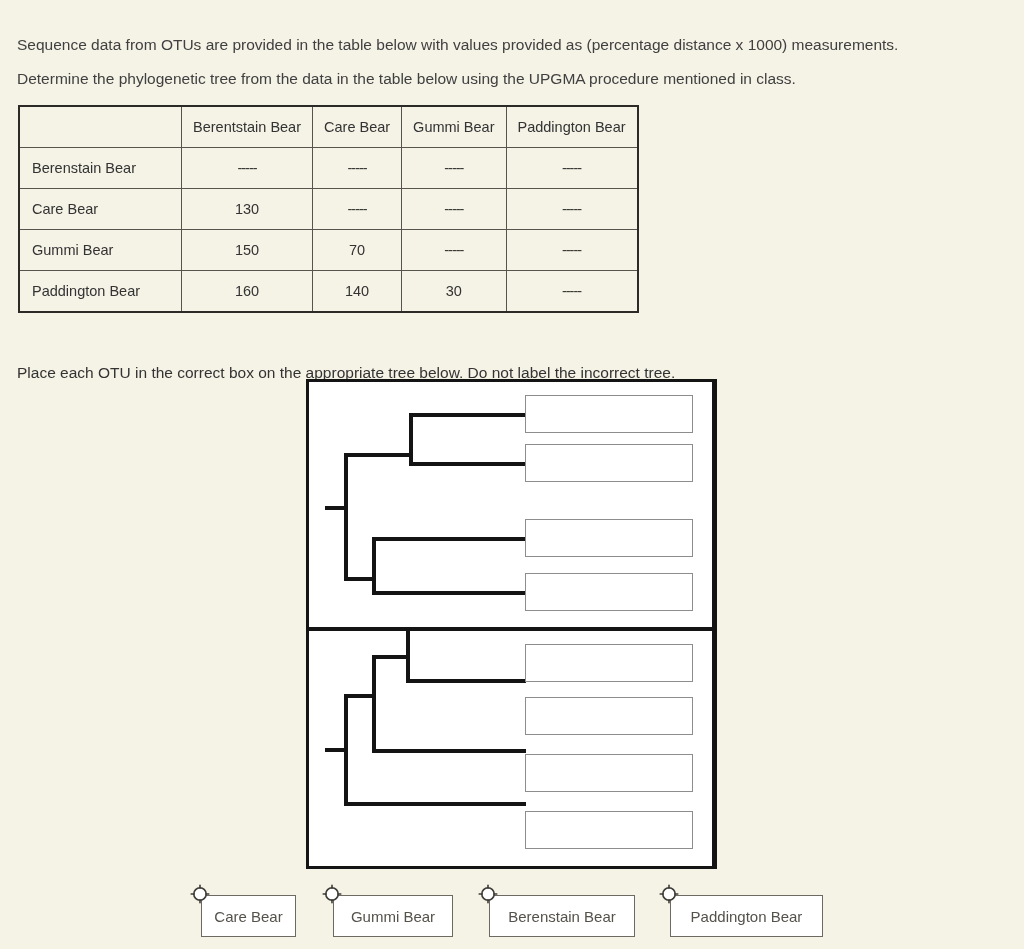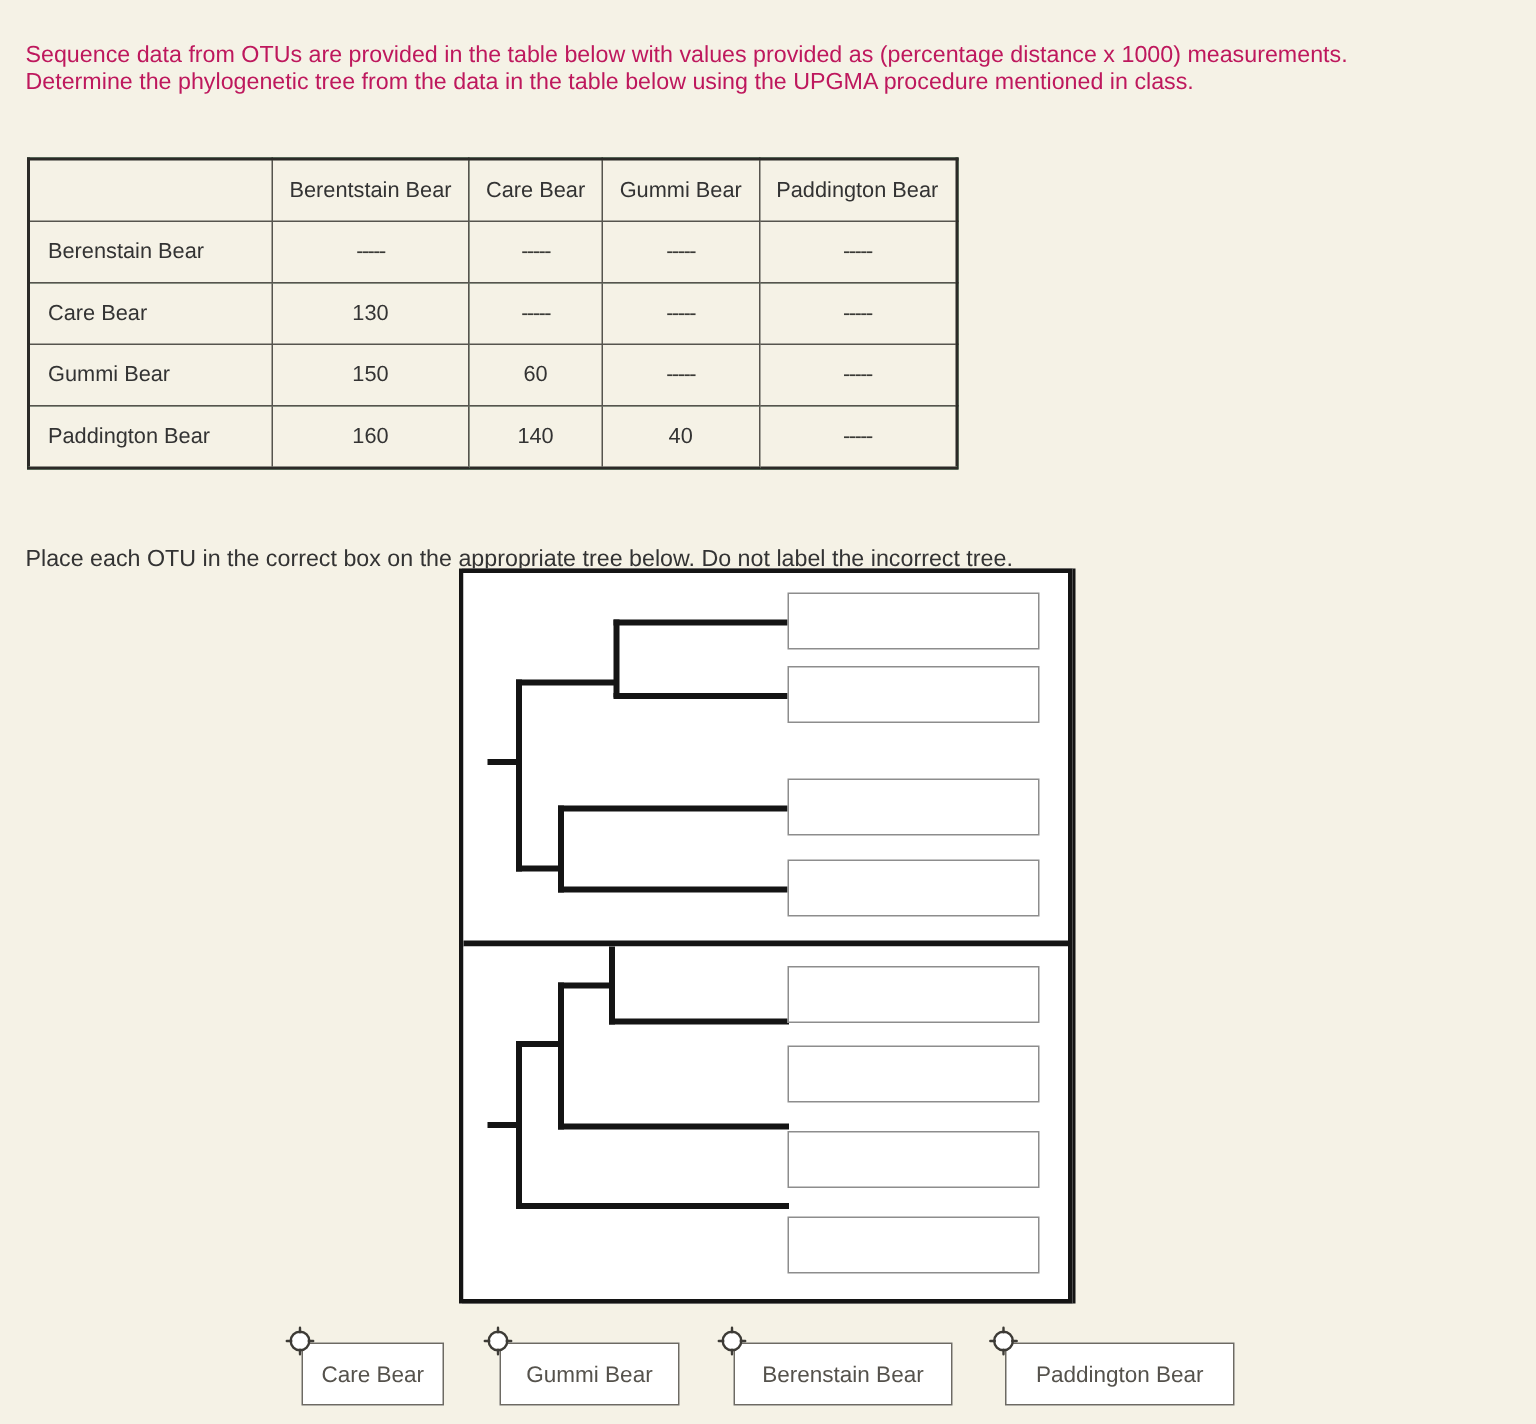--- a/index.html
+++ b/index.html
@@ -17,42 +17,42 @@
     -webkit-font-smoothing: antialiased;
   }
 
   
   .intro {
     position: absolute;
     left: 17px;
     top: 12px;
     width: 930px;
     font-size: 15.5px;
-    line-height: 18px;
-    color: #be185d;
+    line-height: 34px;
+    color: #404040;
   }
   .instruction {
     position: absolute;
     left: 17px;
     top: 345px;
     width: 930px;
     font-size: 15.5px;
     line-height: 24px;
     color: #333333;
   }
 
   
   .matrix-wrap {
     position: absolute;
     left: 18px;
     top: 105px;
   }
   table.matrix {
     border-collapse: collapse;
-    background: #14532d;
+    background: #c4b5fd;
     font-size: 14.5px;
     color: #333333;
   }
   table.matrix th,
   table.matrix td {
     border: 1px solid #56544e;
     padding: 0;
     height: 40px;
     font-weight: normal;
     text-align: center;
@@ -182,29 +182,29 @@
       <tr>
         <th class="rowhead">Care Bear</th>
         <td>130</td>
         <td><span class="dash">-----</span></td>
         <td><span class="dash">-----</span></td>
         <td><span class="dash">-----</span></td>
       </tr>
       <tr>
         <th class="rowhead">Gummi Bear</th>
         <td>150</td>
-        <td>60</td>
+        <td>70</td>
         <td><span class="dash">-----</span></td>
         <td><span class="dash">-----</span></td>
       </tr>
       <tr>
         <th class="rowhead">Paddington Bear</th>
         <td>160</td>
         <td>140</td>
-        <td>40</td>
+        <td>30</td>
         <td><span class="dash">-----</span></td>
       </tr>
     </tbody>
   </table>
 </div>
 
 <p class="instruction">Place each OTU in the correct box on the appropriate tree below. Do not label the incorrect tree.</p>
 
 <div class="tree-container">
 

